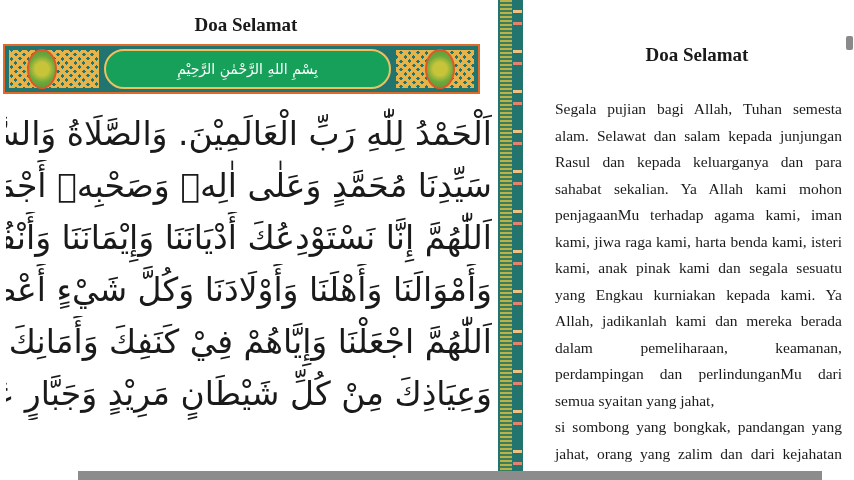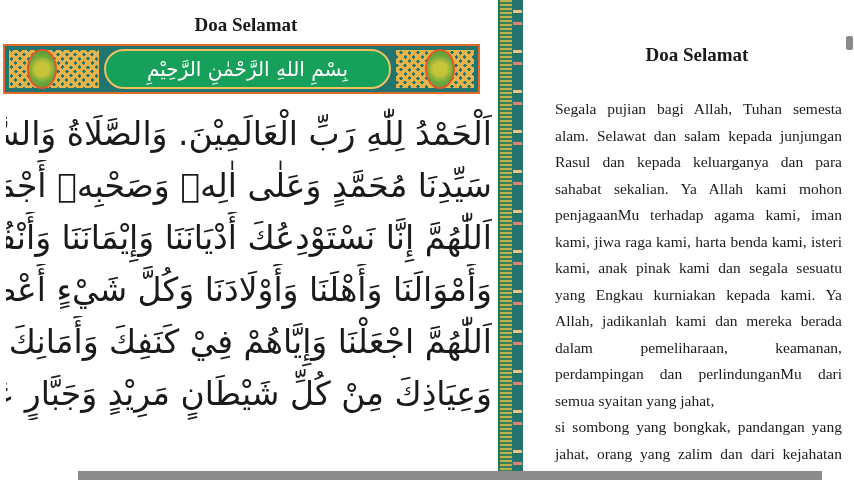--- a/index.html
+++ b/index.html
@@ -10,21 +10,21 @@
   .left-title { position:absolute; left:0; width:492px; top:14px; text-align:center; font-weight:bold; font-size:19px; color:#1a1a1a; }
   .banner { position:absolute; left:3px; top:44px; width:477px; height:50px; background:#e06a2a; box-sizing:border-box; padding:2px; }
   .banner-inner { width:100%; height:100%; background:#22756e; position:relative; overflow:hidden; }
   .orn { position:absolute; top:4px; height:38px; background:
       repeating-linear-gradient(45deg, #f2b84a 0 3px, transparent 3px 6px),
       repeating-linear-gradient(-45deg, #f2b84a 0 3px, transparent 3px 6px);
       opacity:0.95; }
   .medal { position:absolute; top:3px; width:30px; height:40px; border-radius:50%; border:2px solid #e0582a; background:
       radial-gradient(circle at 50% 50%, #c8c43a 0 30%, #6da83a 60%, #4c9a3a 100%); box-sizing:border-box; }
   .pill { position:absolute; left:99px; top:3px; width:287px; height:40px; border-radius:22px; border:2px solid #f0c060; background:#17a05a; box-sizing:border-box; display:flex; align-items:center; justify-content:center; }
-  .pill-text { color:#ffffff; font-family:"DejaVu Sans", sans-serif; font-size:20px; direction:rtl; letter-spacing:1px; }
+  .pill-text { color:#ffffff; font-family:"DejaVu Sans", sans-serif; font-size:14px; direction:rtl; letter-spacing:1px; }
 
   .arabic { position:absolute; left:6px; width:486px; top:108px; direction:rtl; text-align:justify; font-family:"DejaVu Sans", sans-serif; font-size:33px; line-height:52px; color:#1a1a1a; text-align-last:justify; }
   .arabic div { white-space:nowrap; overflow:hidden; height:52px; text-align:center; }
 
   
   .divider { position:absolute; left:498px; top:0; width:28px; height:480px; background:#22756e; overflow:hidden; }
   .divider .stripes { position:absolute; left:2px; top:0; width:12px; height:480px; background:repeating-linear-gradient(180deg, #b9b24a 0 2px, #3d7d5a 2px 4px); }
   .divider .vine { position:absolute; left:15px; top:0; width:9px; height:480px; background:
       repeating-linear-gradient(180deg, transparent 0 10px, #f0c080 10px 13px, transparent 13px 22px, #e8806a 22px 25px, transparent 25px 40px); }
   .divider .edge { position:absolute; right:0; top:0; width:3px; height:480px; background:#fff; border-left:1px solid #22756e; }

